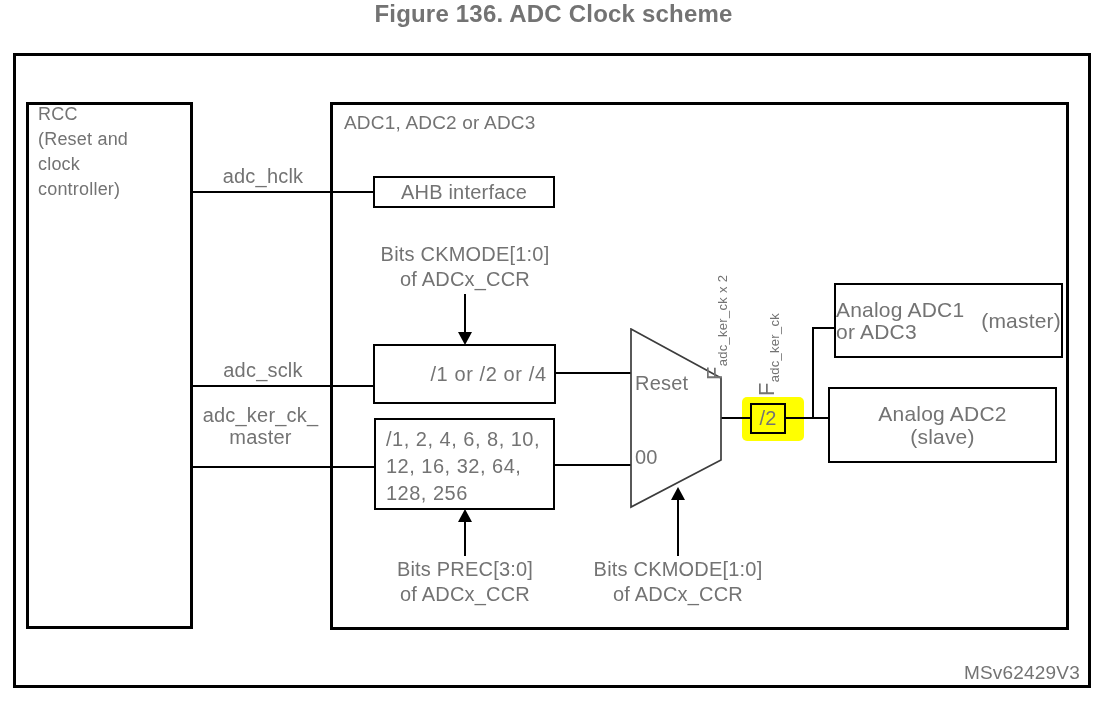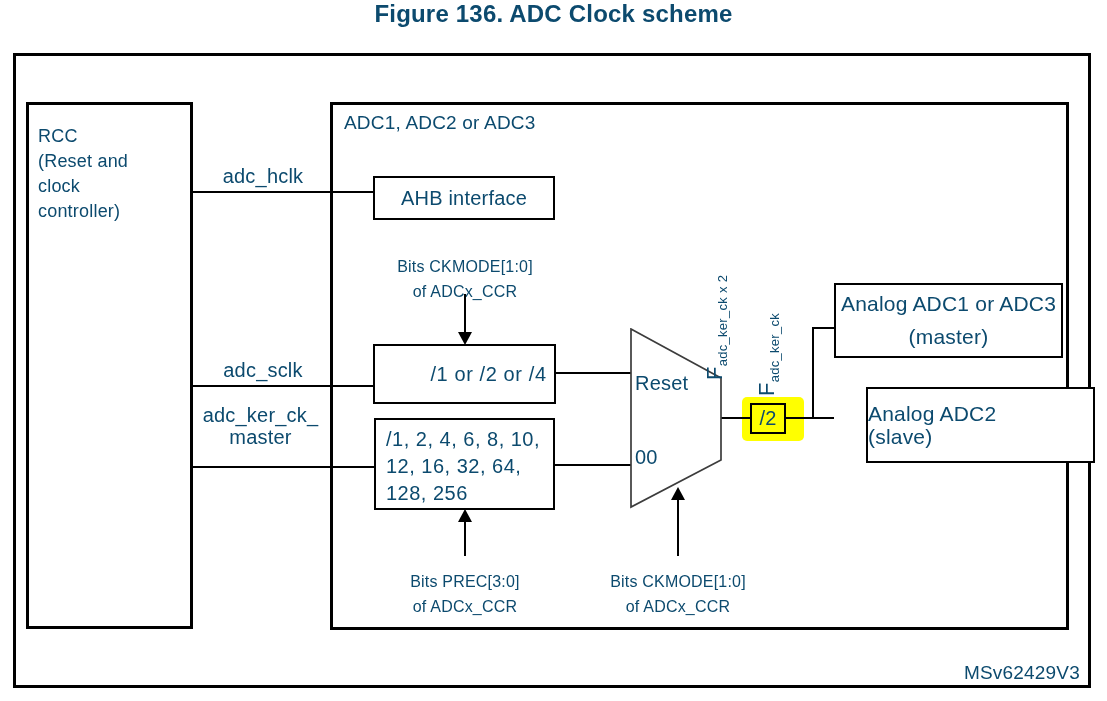--- a/index.html
+++ b/index.html
@@ -1,50 +1,50 @@
 <!DOCTYPE html>
 <html><head>
 <meta charset="utf-8">
 <style>
   html,body{margin:0;padding:0;background:#ffffff;}
   .stage{
     position:relative;width:1107px;height:701px;background:#ffffff;
-    font-family:"Liberation Sans",sans-serif;color:#0c4a6e;overflow:hidden;
+    font-family:"Liberation Sans",sans-serif;color:#737373;overflow:hidden;
     letter-spacing:0.2px;
   }
   .abs{position:absolute;box-sizing:border-box;}
   .pre{white-space:pre-line;}
   .ctr{text-align:center;}
   .box{border:2px solid #000;background:#fff;}
   .thick{border:3px solid #000;background:transparent;}
   .flexc{display:flex;align-items:center;justify-content:center;}
   .wire{background:#000;}
   .lbl{font-size:20px;line-height:26px;}
   .small-lh{line-height:22px;}
   .arrow-line{width:2px;background:#000;}
   .arrow-down{width:0;height:0;border-left:7px solid transparent;border-right:7px solid transparent;border-top:13px solid #000;}
   .arrow-up{width:0;height:0;border-left:7px solid transparent;border-right:7px solid transparent;border-bottom:13px solid #000;}
   .vtext{position:absolute;white-space:nowrap;transform:rotate(-90deg);transform-origin:left bottom;height:26px;line-height:26px;}
   .vtext .fbase{font-size:22px;}
   .vtext .fsub{font-size:13px;position:relative;top:5px;letter-spacing:0.3px;}
   .halo{background:#ffff00;border-radius:5px;}
   .title{font-size:24px;font-weight:bold;}
-  .annot{font-size:16px;line-height:25px;margin-top:12px;}
+  .annot{font-size:20px;line-height:25px;}
 </style>
 </head>
 <body>
 
 <div class="stage">
 
   <div class="abs title ctr" style="left:0;top:9;width:1107px;">Figure 136. ADC Clock scheme</div>
 
   <div class="abs thick" style="left:13px;top:53px;width:1078px;height:635px;"></div>
 
   <div class="abs thick" style="left:26px;top:102px;width:167px;height:527px;background:#fff;"></div>
-  <div class="abs lbl pre" style="left:38px;top:124px;width:145px;font-size:18px;line-height:25px;">RCC
+  <div class="abs lbl pre" style="left:38px;top:102px;width:145px;font-size:18px;line-height:25px;">RCC
 (Reset and
 clock
 controller)</div>
 
   <div class="abs thick" style="left:330px;top:102px;width:739px;height:528px;background:#fff;"></div>
   <div class="abs" style="left:344px;top:112px;width:320px;font-size:19px;">ADC1, ADC2 or ADC3</div>
 
   <div class="abs halo" style="left:742px;top:397px;width:62px;height:44px;"></div>
 
   <div class="abs wire" style="left:193px;top:191px;width:180px;height:2px;"></div>
@@ -55,21 +55,21 @@
   <div class="abs wire" style="left:721px;top:417px;width:30px;height:2px;"></div>
   <div class="abs wire" style="left:786px;top:417px;width:48px;height:2px;"></div>
   <div class="abs wire" style="left:812px;top:327px;width:2px;height:92px;"></div>
   <div class="abs wire" style="left:812px;top:327px;width:22px;height:2px;"></div>
 
   <div class="abs lbl ctr" style="left:203px;top:163px;width:120px;">adc_hclk</div>
   <div class="abs lbl ctr" style="left:203px;top:357px;width:120px;">adc_sclk</div>
   <div class="abs lbl ctr pre small-lh" style="left:188px;top:404px;width:145px;">adc_ker_ck_
 master</div>
 
-  <div class="abs box flexc lbl" style="left:373px;top:176px;width:182px;height:44px;">
+  <div class="abs box flexc lbl" style="left:373px;top:176px;width:182px;height:32px;">
     <span>AHB interface</span>
   </div>
 
   <div class="abs annot ctr pre" style="left:345px;top:242px;width:240px;">Bits CKMODE[1:0]
 of ADCx_CCR</div>
   <div class="abs arrow-line" style="left:464px;top:294px;height:40px;"></div>
   <div class="abs arrow-down" style="left:458px;top:332px;"></div>
 
   <div class="abs box flexc lbl" style="left:373px;top:344px;width:183px;height:60px;letter-spacing:0.6px;padding-left:48px;">
     <span>/1 or /2 or /4</span>
@@ -99,25 +99,25 @@
     <span>/2</span>
   </div>
 
   <div class="vtext" style="left:728px;top:354px;">
     <span class="fbase">F</span><span class="fsub">adc_ker_ck x 2</span>
   </div>
   <div class="vtext" style="left:780px;top:370px;">
     <span class="fbase">F</span><span class="fsub">adc_ker_ck</span>
   </div>
 
-  <div class="abs box" style="left:834px;top:283px;width:229px;height:75px;display:flex;flex-direction:column;align-items:center;justify-content:center;row-gap:11px;font-size:21px;line-height:22px;">
+  <div class="abs box" style="left:834px;top:283px;width:229px;height:75px;display:flex;flex-direction:row;align-items:center;justify-content:center;row-gap:11px;font-size:21px;line-height:22px;">
     <span>Analog ADC1 or ADC3</span>
     <span>(master)</span>
   </div>
 
-  <div class="abs box" style="left:866px;top:387px;width:229px;height:76px;display:flex;flex-direction:column;align-items:flex-start;justify-content:center;row-gap:1px;font-size:21px;line-height:22px;">
+  <div class="abs box" style="left:828px;top:387px;width:229px;height:76px;display:flex;flex-direction:column;align-items:center;justify-content:center;row-gap:1px;font-size:21px;line-height:22px;">
     <span>Analog ADC2</span>
     <span>(slave)</span>
   </div>
 
   <div class="abs" style="left:890px;top:662px;width:190px;text-align:right;font-size:19px;">MSv62429V3</div>
 
 </div>
 
 </body></html>

